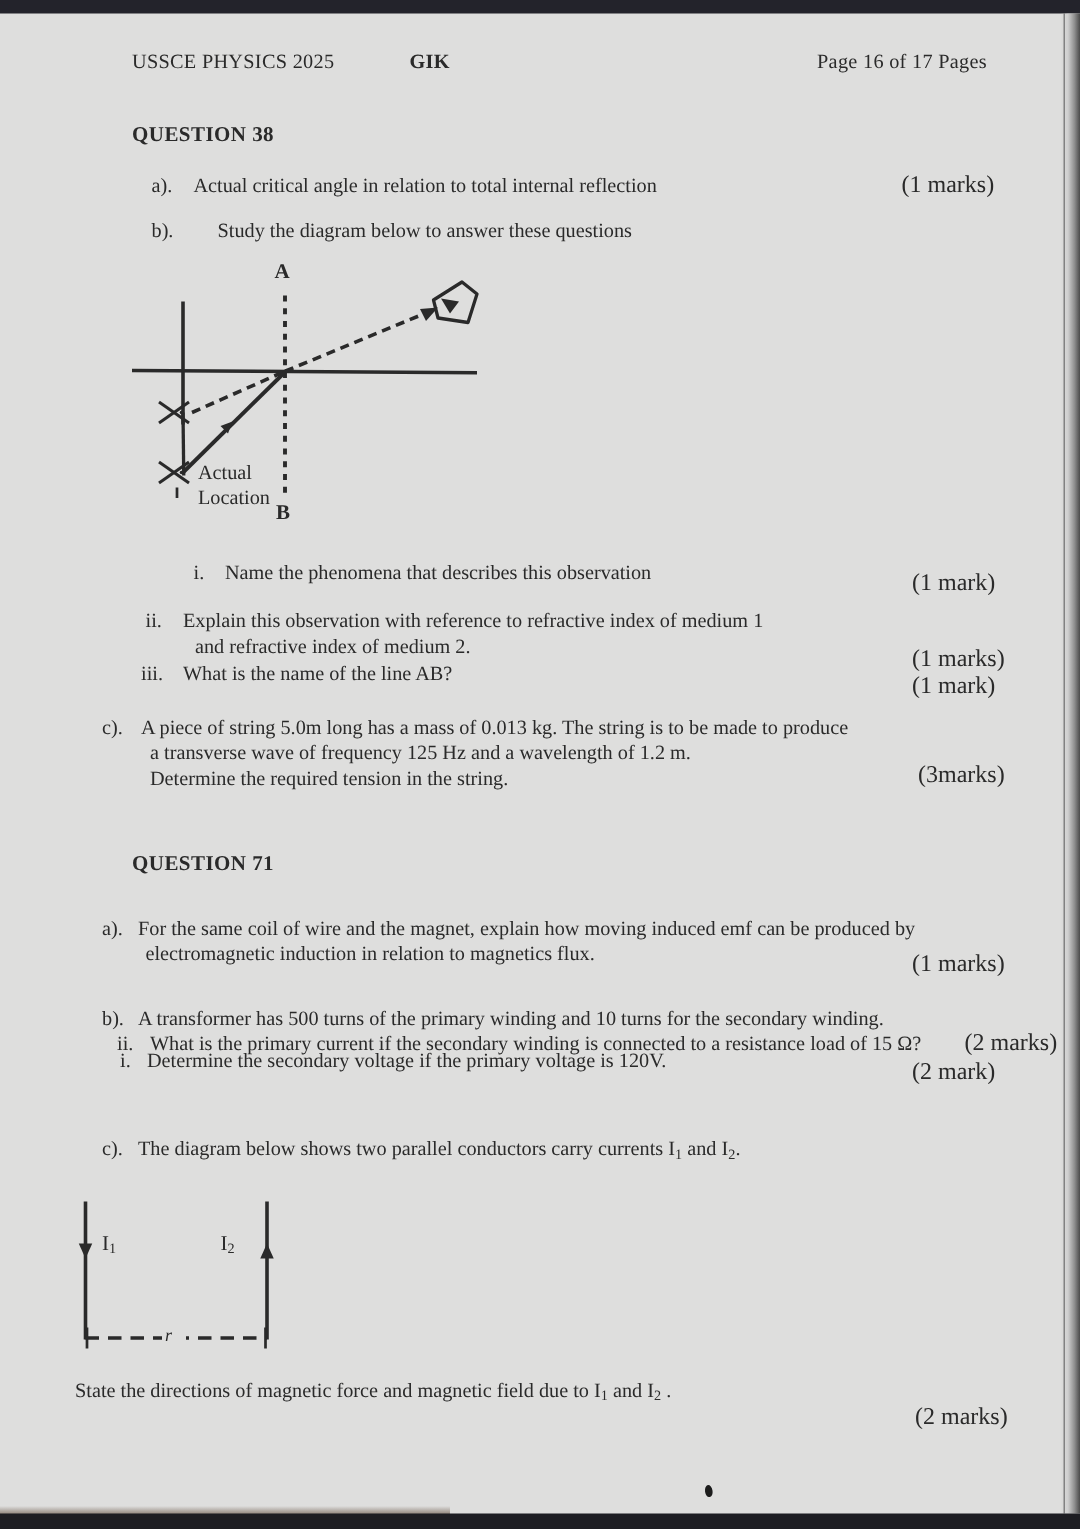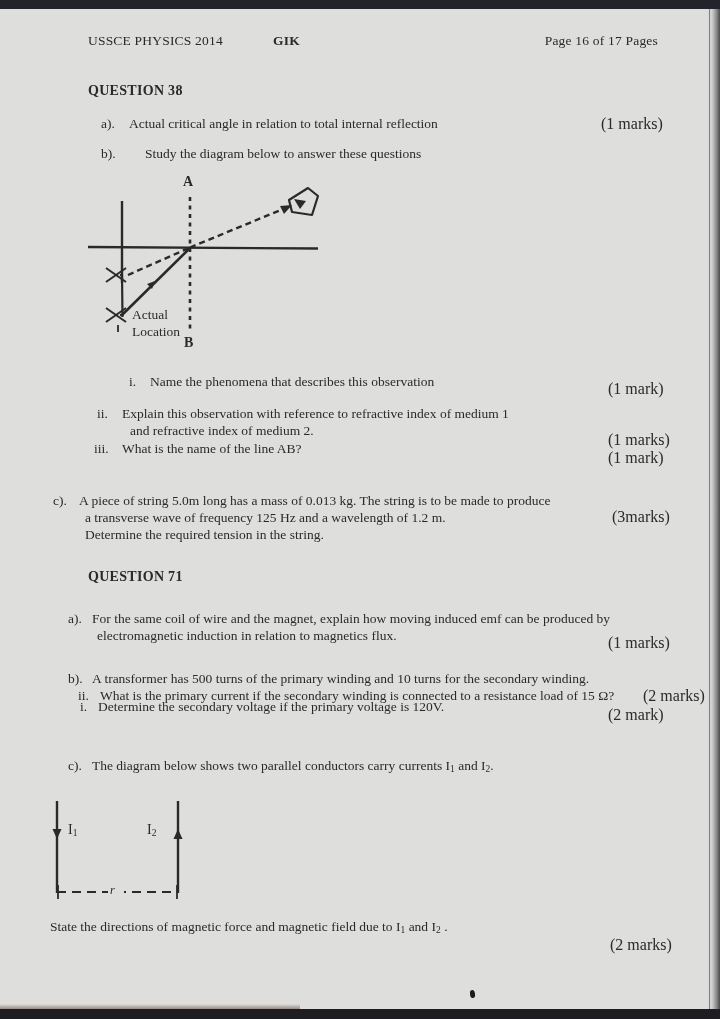--- a/index.html
+++ b/index.html
@@ -79,21 +79,21 @@
 <div class="page">
 
   <div class="scan-top-band"></div>
   <div class="scan-right-edge"></div>
   <div class="scan-right-line"></div>
   <div class="scan-bottom-curve"></div>
   <div class="scan-bottom-band"></div>
   <div class="scan-speck"></div>
 
   <div class="hdr">
-    <span class="course">USSCE PHYSICS 2014</span>
+    <span class="course">USSCE PHYSICS 2025</span>
     <span class="centre">GIK</span>
     <span class="pageno">Page 16 of 17 Pages</span>
   </div>
 
   <div class="blk qhead" style="left:88px; top:82px;">QUESTION 38</div>
 
   <div class="blk" style="left:101px; top:115px; width:520px;">
     <span style="display:inline-block; width:28px;">a).</span><span>Actual critical angle in relation to total internal reflection</span>
   </div>
   <div class="marks" style="left:601px; top:115px;">(1 marks)</div>
@@ -156,21 +156,21 @@
     <span style="display:inline-block; width:25px;">ii.</span><span>Explain this observation with reference to refractive index of medium 1</span>
     <div style="margin-left:33px;">and refractive  index of medium 2.</div>
   </div>
   <div class="marks" style="left:608px; top:431px;">(1 marks)</div>
 
   <div class="blk" style="left:94px; top:440px; width:500px;">
     <span style="display:inline-block; width:28px;">iii.</span><span>What is the name of the line AB?</span>
   </div>
   <div class="marks" style="left:608px; top:449px;">(1 mark)</div>
 
-  <div class="blk" style="left:53px; top:476px; width:560px;margin-top:16px;">
+  <div class="blk" style="left:68px; top:476px; width:560px;">
     <span style="display:inline-block; width:26px;">c).</span><span>A piece of string 5.0m long has a mass of 0.013 kg.  The string is to be made to produce</span>
     <div style="margin-left:32px;">a transverse wave of frequency 125 Hz and a wavelength of 1.2 m.</div>
     <div style="margin-left:32px;">Determine the required tension in the string.</div>
   </div>
   <div class="marks" style="left:612px; top:508px;">(3marks)</div>
 
   <div class="blk qhead" style="left:88px; top:568px;">QUESTION 71</div>
 
   <div class="blk" style="left:68px; top:610px; width:590px;">
     <span style="display:inline-block; width:24px;">a).</span><span>For the same coil of wire and the magnet, explain how  moving induced emf can be produced by</span>

